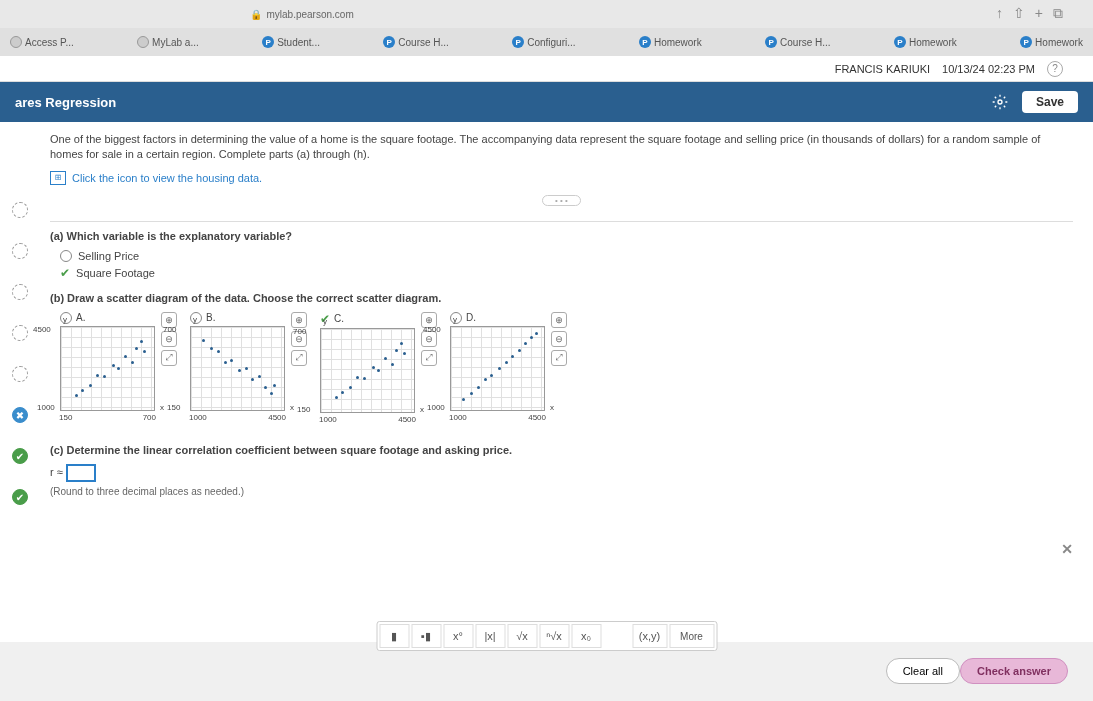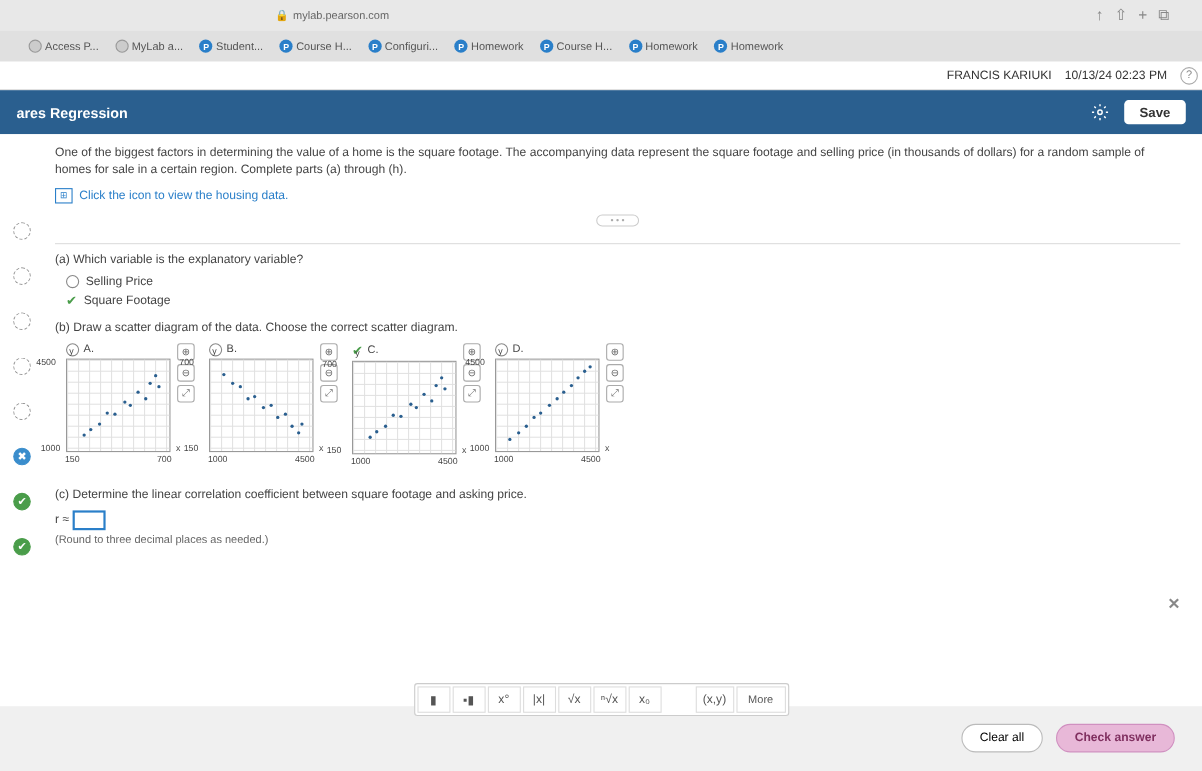--- a/index.html
+++ b/index.html
@@ -2,26 +2,26 @@
 <html><head>
 <meta charset="utf-8">
 <style>
 * { margin: 0; padding: 0; box-sizing: border-box; font-family: Arial, sans-serif; }
 body { background: #f0f0f0; width: 1093px; height: 701px; overflow: hidden; position: relative; }
 
 .browser-bar { background: #e8e8e8; height: 28px; display: flex; align-items: center; padding: 0 300px 0 250px; font-size: 10px; color: #666; }
 .browser-bar .url { display: flex; align-items: center; gap: 4px; }
 .browser-icons { position: absolute; right: 30px; top: 5px; display: flex; gap: 10px; color: #888; font-size: 14px; }
 
-.tabs-bar { background: #e0e0e0; height: 28px; display: flex; align-items: center; padding: 0 26px; gap: 15px; font-size: 10px; color: #555; }
+.tabs-bar { background: #e0e0e0; height: 28px; display: flex; align-items: center; padding: 0 10px; gap: 15px; font-size: 10px; color: #555; justify-content: space-between; }
 .tab-item { display: flex; align-items: center; gap: 3px; cursor: pointer; }
 .tab-icon { width: 12px; height: 12px; border-radius: 50%; background: #2a7fc9; color: white; display: inline-flex; align-items: center; justify-content: center; font-size: 8px; font-weight: bold; }
 .tab-icon.gray { background: #ccc; border: 1px solid #999; }
 
-.user-bar { background: #fff; height: 26px; display: flex; align-items: center; justify-content: flex-end; padding: 0 4px; gap: 12px; font-size: 11px; color: #333; border-bottom: 1px solid #ddd; }
+.user-bar { background: #fff; height: 26px; display: flex; align-items: center; justify-content: flex-end; padding: 0 30px; gap: 12px; font-size: 11px; color: #333; border-bottom: 1px solid #ddd; }
 .help-icon { width: 16px; height: 16px; border: 1px solid #aaa; border-radius: 50%; display: inline-flex; align-items: center; justify-content: center; font-size: 10px; color: #888; }
 
 .header-bar { background: #2a5f8f; color: white; height: 40px; display: flex; align-items: center; padding: 0 15px; font-size: 12px; }
 .header-title { flex: 0 0 180px; font-size: 13px; font-weight: bold; }
 .header-question { flex: 0 0 200px; }
 .header-question .q-title { font-weight: bold; font-size: 12px; }
 .header-question .q-part { font-size: 9px; opacity: 0.85; }
 .header-status { flex: 1; text-align: right; display: flex; align-items: center; justify-content: flex-end; gap: 12px; }
 .header-status b { font-weight: bold; }
 .settings-icon { width: 20px; height: 20px; display: inline-flex; align-items: center; justify-content: center; }
@@ -33,21 +33,21 @@
 .side-dot.solid { border-style: solid; background: #3a8dcc; border-color: #3a8dcc; display:flex; align-items:center; justify-content:center; color:white; font-size:10px;}
 .side-dot.check { border-style: solid; background: #4a9d4a; border-color: #4a9d4a; display:flex; align-items:center; justify-content:center; color:white; font-size:10px;}
 
 .prompt-text { margin-bottom: 8px; line-height: 1.4; }
 .data-link { display: flex; align-items: center; gap: 6px; color: #2a7fc9; cursor: pointer; margin-bottom: 10px; }
 .data-icon { width: 16px; height: 14px; border: 1px solid #2a7fc9; display: inline-flex; align-items: center; justify-content: center; font-size: 8px; }
 .divider-tab { display: flex; justify-content: center; margin: 5px 0 15px; }
 .divider-tab span { border: 1px solid #ccc; border-radius: 10px; padding: 0 12px; font-size: 8px; color: #aaa; cursor: pointer; }
 hr.sep { border: none; border-top: 1px solid #ddd; margin: 8px 0; }
 
-.part-label { font-weight: normal; margin-bottom: 8px; }
+.part-label { font-weight: bold; margin-bottom: 8px; }
 .radio-row { display: flex; align-items: center; gap: 6px; margin-bottom: 4px; margin-left: 10px; }
 .radio { width: 12px; height: 12px; border: 1px solid #888; border-radius: 50%; }
 .check-sel { color: #4a9d4a; font-size: 12px; }
 
 .scatter-row { display: flex; gap: 35px; margin-top: 8px; margin-left: 10px; }
 .scatter-opt { position: relative; }
 .opt-label { display: flex; align-items: center; gap: 4px; font-size: 10px; margin-bottom: 2px; }
 .mini-chart { width: 95px; height: 85px; border: 1px solid #999; position: relative; background: white; }
 .mini-chart .grid { position: absolute; inset: 0; background-image: linear-gradient(#e0e0e0 1px, transparent 1px), linear-gradient(90deg, #e0e0e0 1px, transparent 1px); background-size: 10px 10px; }
 .axis-y-top { position: absolute; top: -2px; left: -28px; font-size: 8px; }
@@ -64,21 +64,21 @@
 .r-input { display: inline-block; width: 30px; height: 18px; border: 2px solid #2a7fc9; vertical-align: middle; }
 .round-note { font-size: 10px; color: #666; margin-top: 4px; }
 
 .toolbar { position: absolute; bottom: 50px; left: 50%; transform: translateX(-50%); display: flex; gap: 2px; background: white; border: 1px solid #ccc; border-radius: 3px; padding: 2px; }
 .tool-item { width: 30px; height: 24px; border: 1px solid #ddd; display: flex; align-items: center; justify-content: center; font-size: 11px; color: #555; cursor: pointer; }
 .tool-item.more { width: 45px; font-size: 10px; }
 .tool-item.xy { width: 35px; margin-left: 29px; }
 
 .close-x { position: absolute; right: 20px; bottom: 85px; font-size: 14px; color: #888; cursor: pointer; font-weight: bold; }
 
-.footer-bar { position: absolute; bottom: 10px; left: 0; right: 0; height: 40px; display: flex; align-items: center; justify-content: flex-end; padding: 0 25px; gap: 12px; }
+.footer-bar { position: absolute; bottom: 10px; left: 0; right: 0; height: 40px; display: flex; align-items: center; justify-content: flex-end; padding: 0 25px; gap: 0; }
 .clear-btn { background: white; border: 1px solid #bbb; border-radius: 16px; padding: 6px 16px; font-size: 11px; cursor: pointer; }
 .check-btn { background: #e8b8d8; color: #803060; border: 1px solid #d090c0; border-radius: 16px; padding: 6px 16px; font-size: 11px; font-weight: bold; cursor: pointer; }
 </style>
 </head>
 <body>
 
 <div class="browser-bar">
   <div class="url">
     <span>🔒</span>
     <span>mylab.pearson.com</span>

